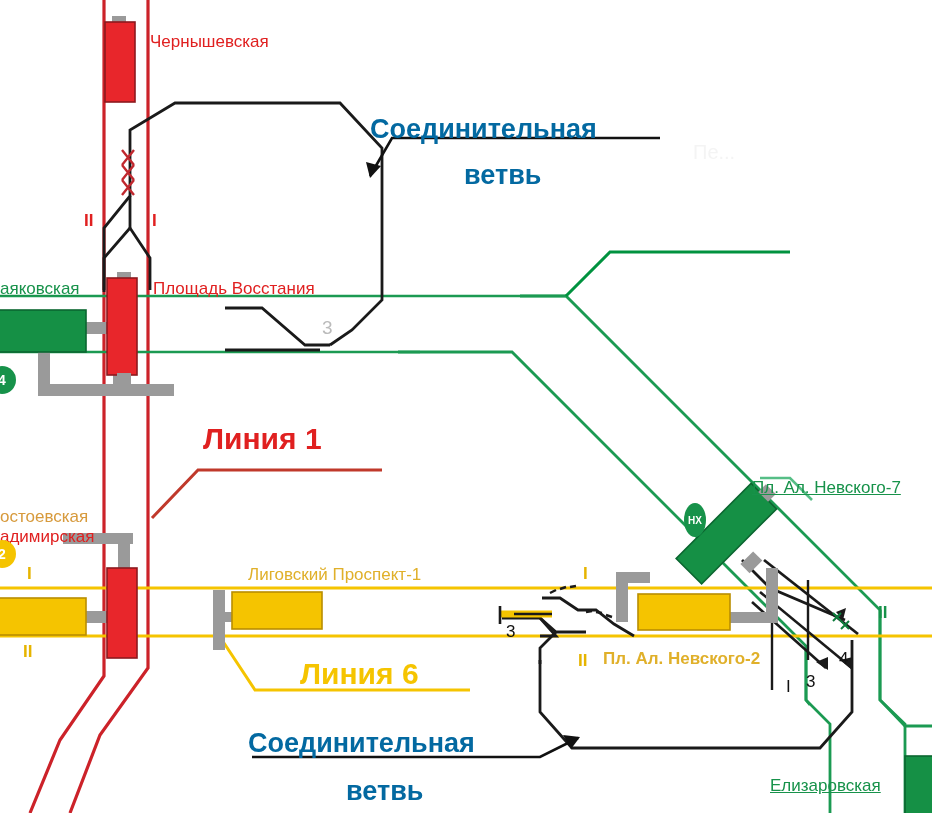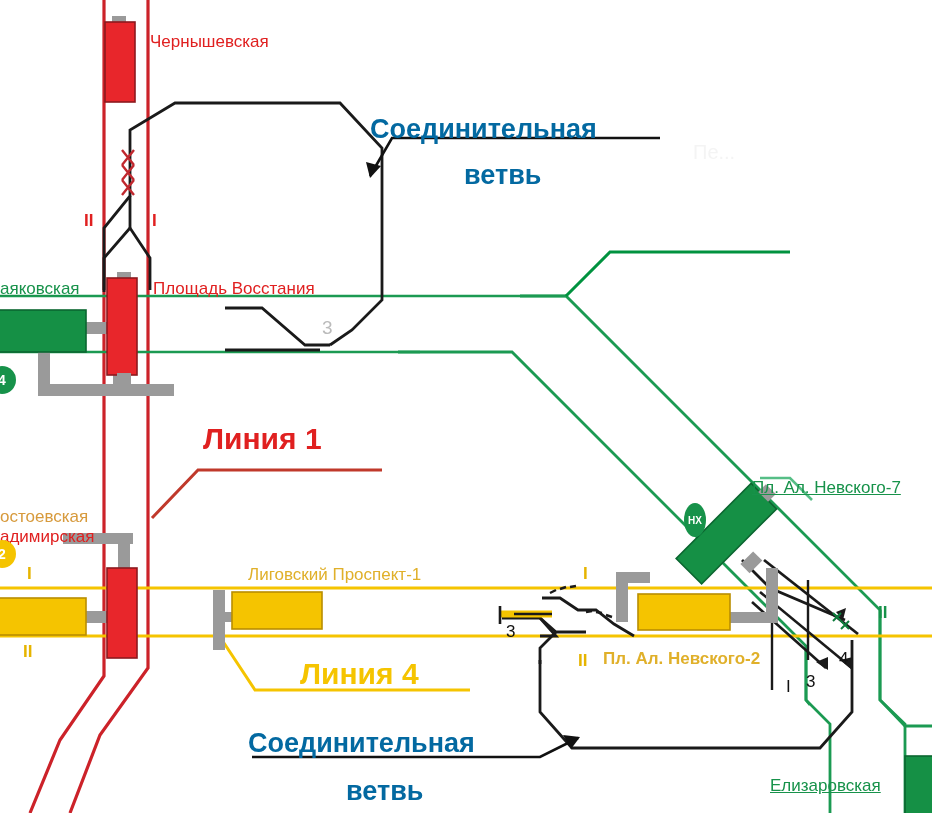--- a/index.html
+++ b/index.html
@@ -187,21 +187,21 @@
   <div class="lbl st-red" style="left:153px;top:280px;">Площадь Восстания</div>
   <div class="lbl st-green" style="left:0px;top:280px;">аяковская</div>
   <div class="lbl st-orange" style="left:0px;top:508px;">остоевская</div>
   <div class="lbl st-red" style="left:0px;top:528px;">адимирская</div>
   <div class="lbl st-yellow" style="left:248px;top:566px;">Лиговский Проспект-1</div>
   <div class="lbl st-green" style="left:752px;top:479px;">Пл. Ал. Невского-7</div>
   <div class="lbl st-yellow" style="left:603px;top:650px;font-weight:bold;">Пл. Ал. Невского-2</div>
   <div class="lbl st-green" style="left:770px;top:777px;">Елизаровская</div>
 
   <div class="lbl line-red" style="left:203px;top:424px;text-align:center;">Линия 1</div>
-  <div class="lbl line-yellow" style="left:300px;top:659px;">Линия 4</div>
+  <div class="lbl line-yellow" style="left:300px;top:659px;">Линия 6</div>
 
   <div class="lbl big-black" style="left:370px;top:116px;">Соединительная</div>
   <div class="lbl big-black" style="left:464px;top:162px;">ветвь</div>
 
   <div class="lbl big-black" style="left:248px;top:730px;">Соединительная</div>
   <div class="lbl big-black" style="left:346px;top:778px;">ветвь</div>
 
   <div class="lbl rom-red" style="left:84px;top:212px;">II</div>
   <div class="lbl rom-red" style="left:152px;top:212px;">I</div>
   <div class="lbl rom-yellow" style="left:27px;top:565px;">I</div>

